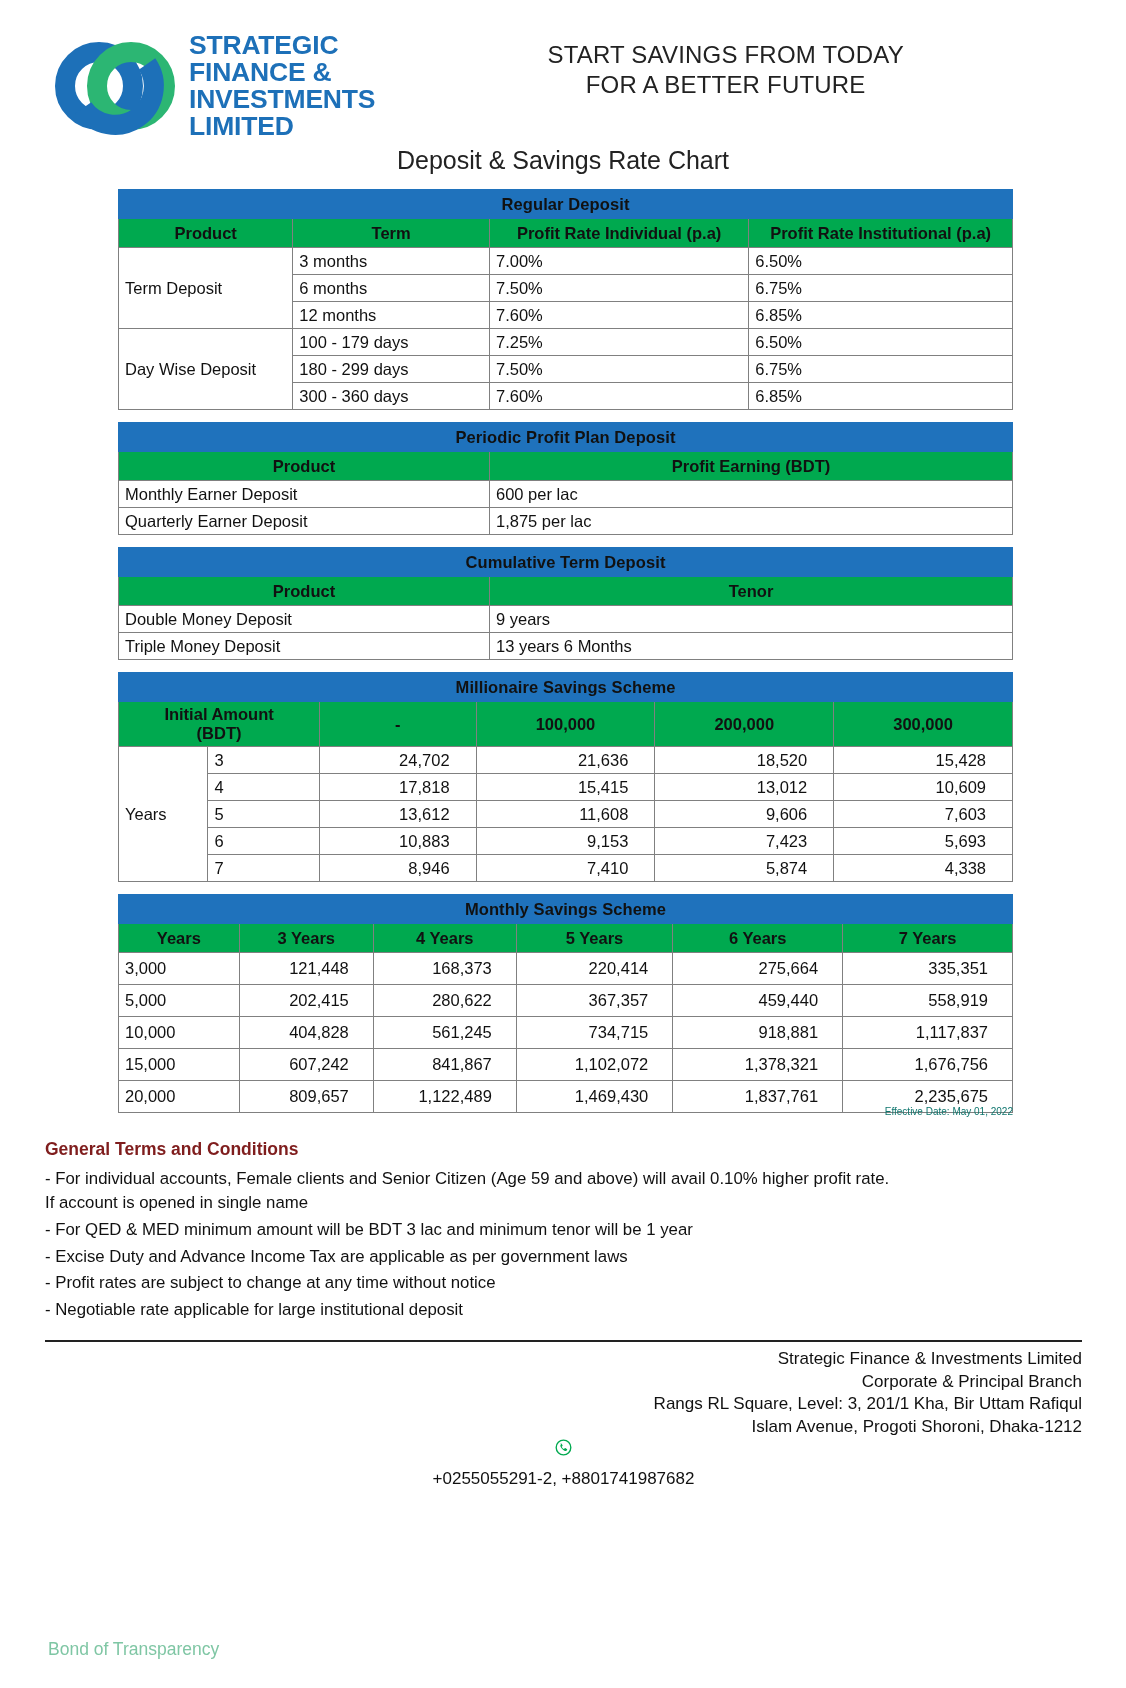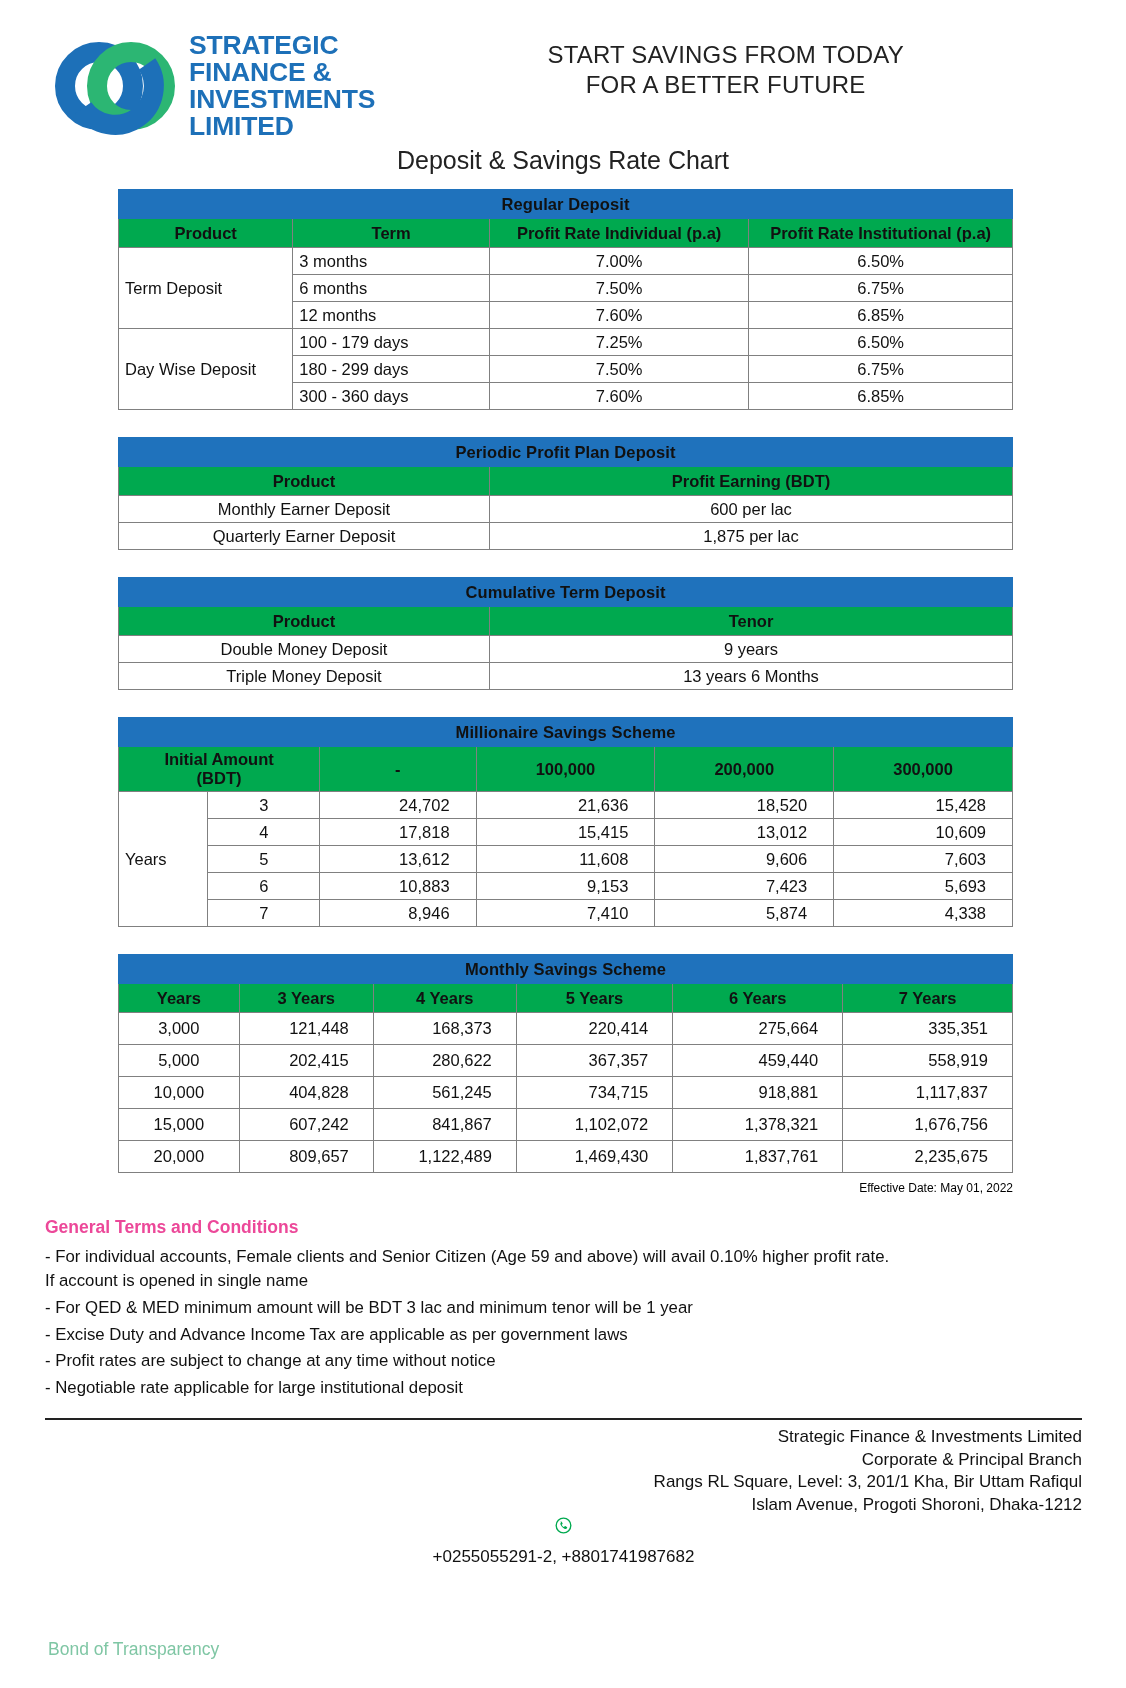--- a/index.html
+++ b/index.html
@@ -67,21 +67,21 @@
     margin-top: -4px;
     margin-bottom: 14px;
   }
 
   
   .tbl-wrap { padding: 0 113px 0 118px; }
   table.grid {
     width: 100%;
     border-collapse: collapse;
     table-layout: fixed;
-    margin-bottom: 27px;
+    margin-bottom: 12px;
   }
   table.grid td, table.grid th {
     border: 1px solid #808080;
     padding: 3px 6px;
     font-size: 16.5px;
     color: #111;
     height: 27px;
     vertical-align: middle;
   }
   .band {
@@ -95,43 +95,43 @@
     height: 29px !important;
   }
   .subhead {
     background: #00a94f;
     color: #000000;
     font-weight: bold;
     text-align: center;
     font-size: 16.5px;
     height: 29px !important;
   }
-  .c { text-align: center; }
+  .c { text-align: left; }
   .l { text-align: left; }
   .r { text-align: right; padding-right: 26px !important; }
   .rowlabel { text-align: left; vertical-align: middle; }
 
   .mss-amt { text-align: right; padding-right: 24px !important; }
 
   
   .eff-date {
     text-align: right;
-    font-size: 12px;
-    color: #000000;
+    font-size: 10px;
+    color: #0f766e;
     padding: 0 113px 0 0;
     margin-top: -19px;
     margin-bottom: 22px;
   }
 
   
   .terms { padding: 0 40px 0 45px; }
   .terms h3 {
     font-size: 17.5px;
     font-weight: bold;
-    color: #ec4899;
+    color: #7f1d1d;
     margin-bottom: 7px;
   }
   .terms ul { list-style: none; }
   .terms li {
     font-size: 16.8px;
     line-height: 1.42;
     color: #111;
     margin-bottom: 3px;
     white-space: pre-line;
   }

